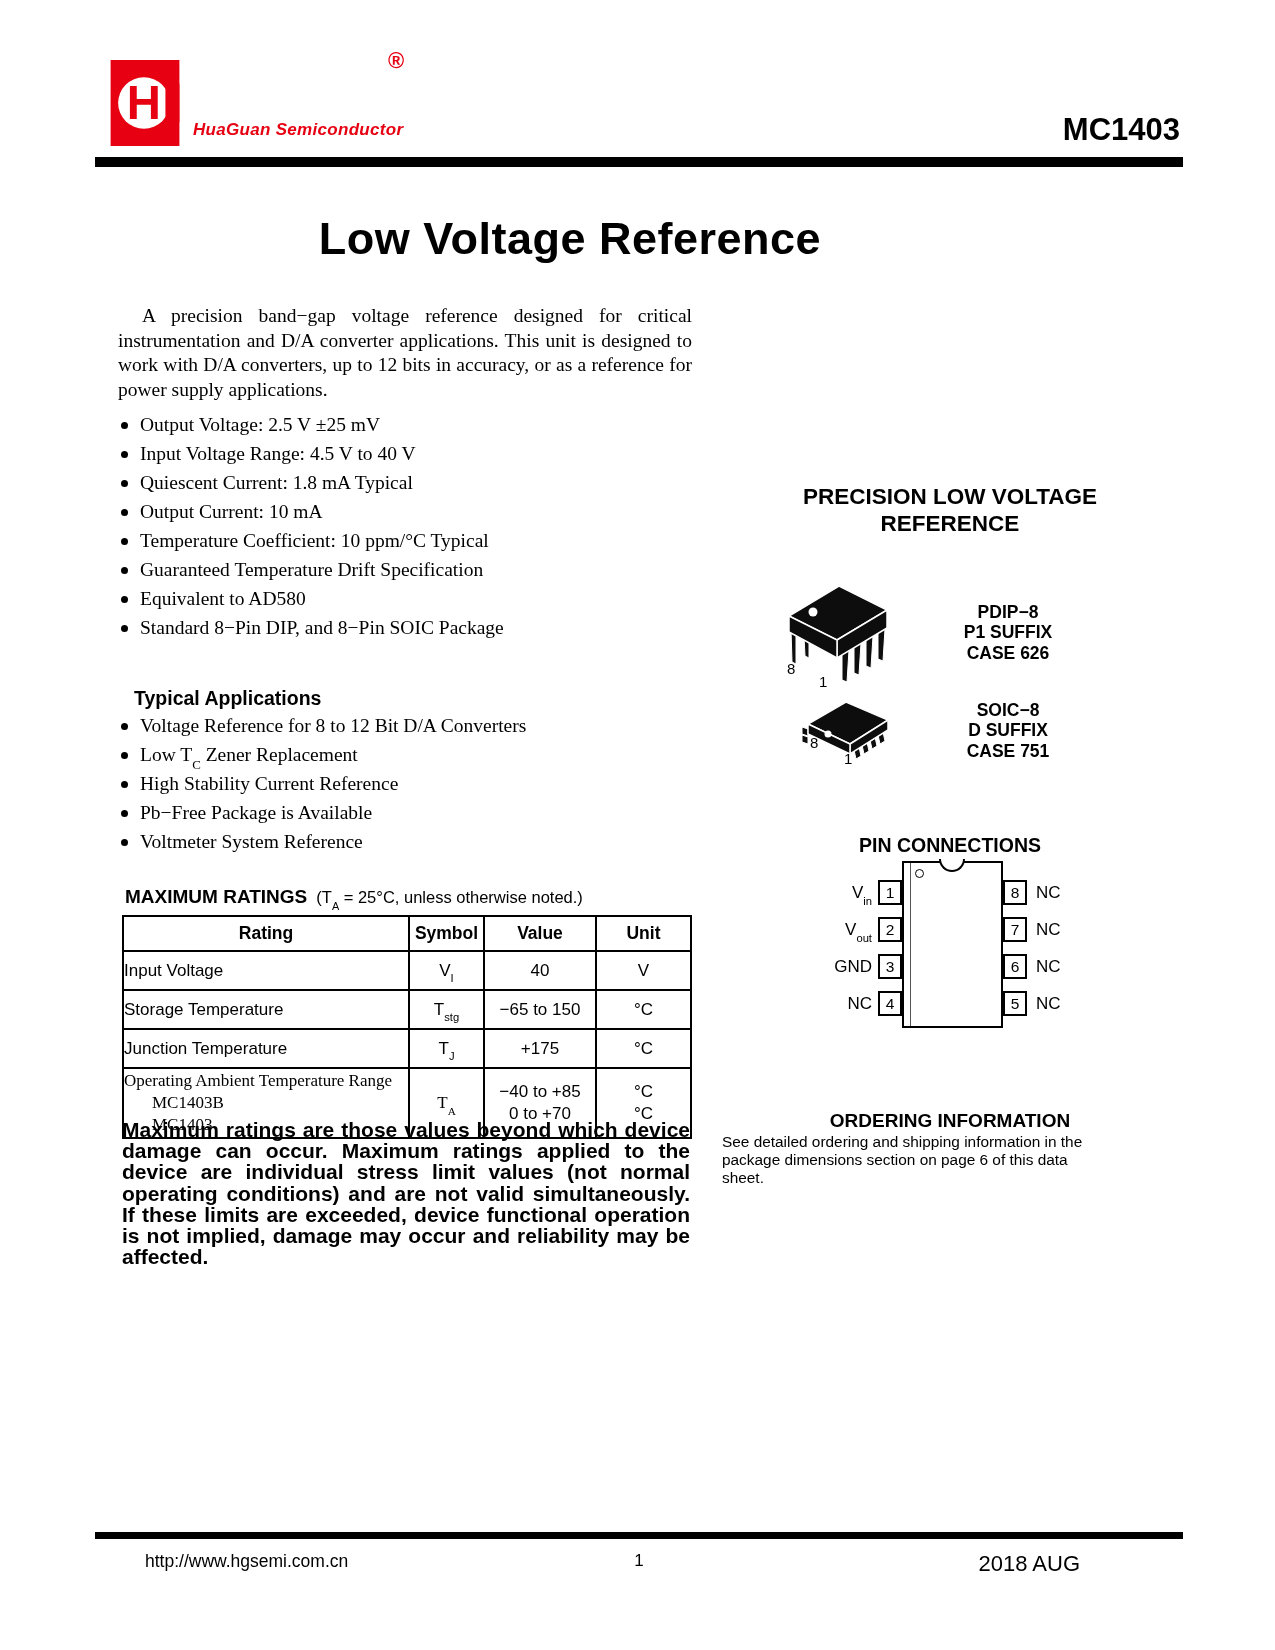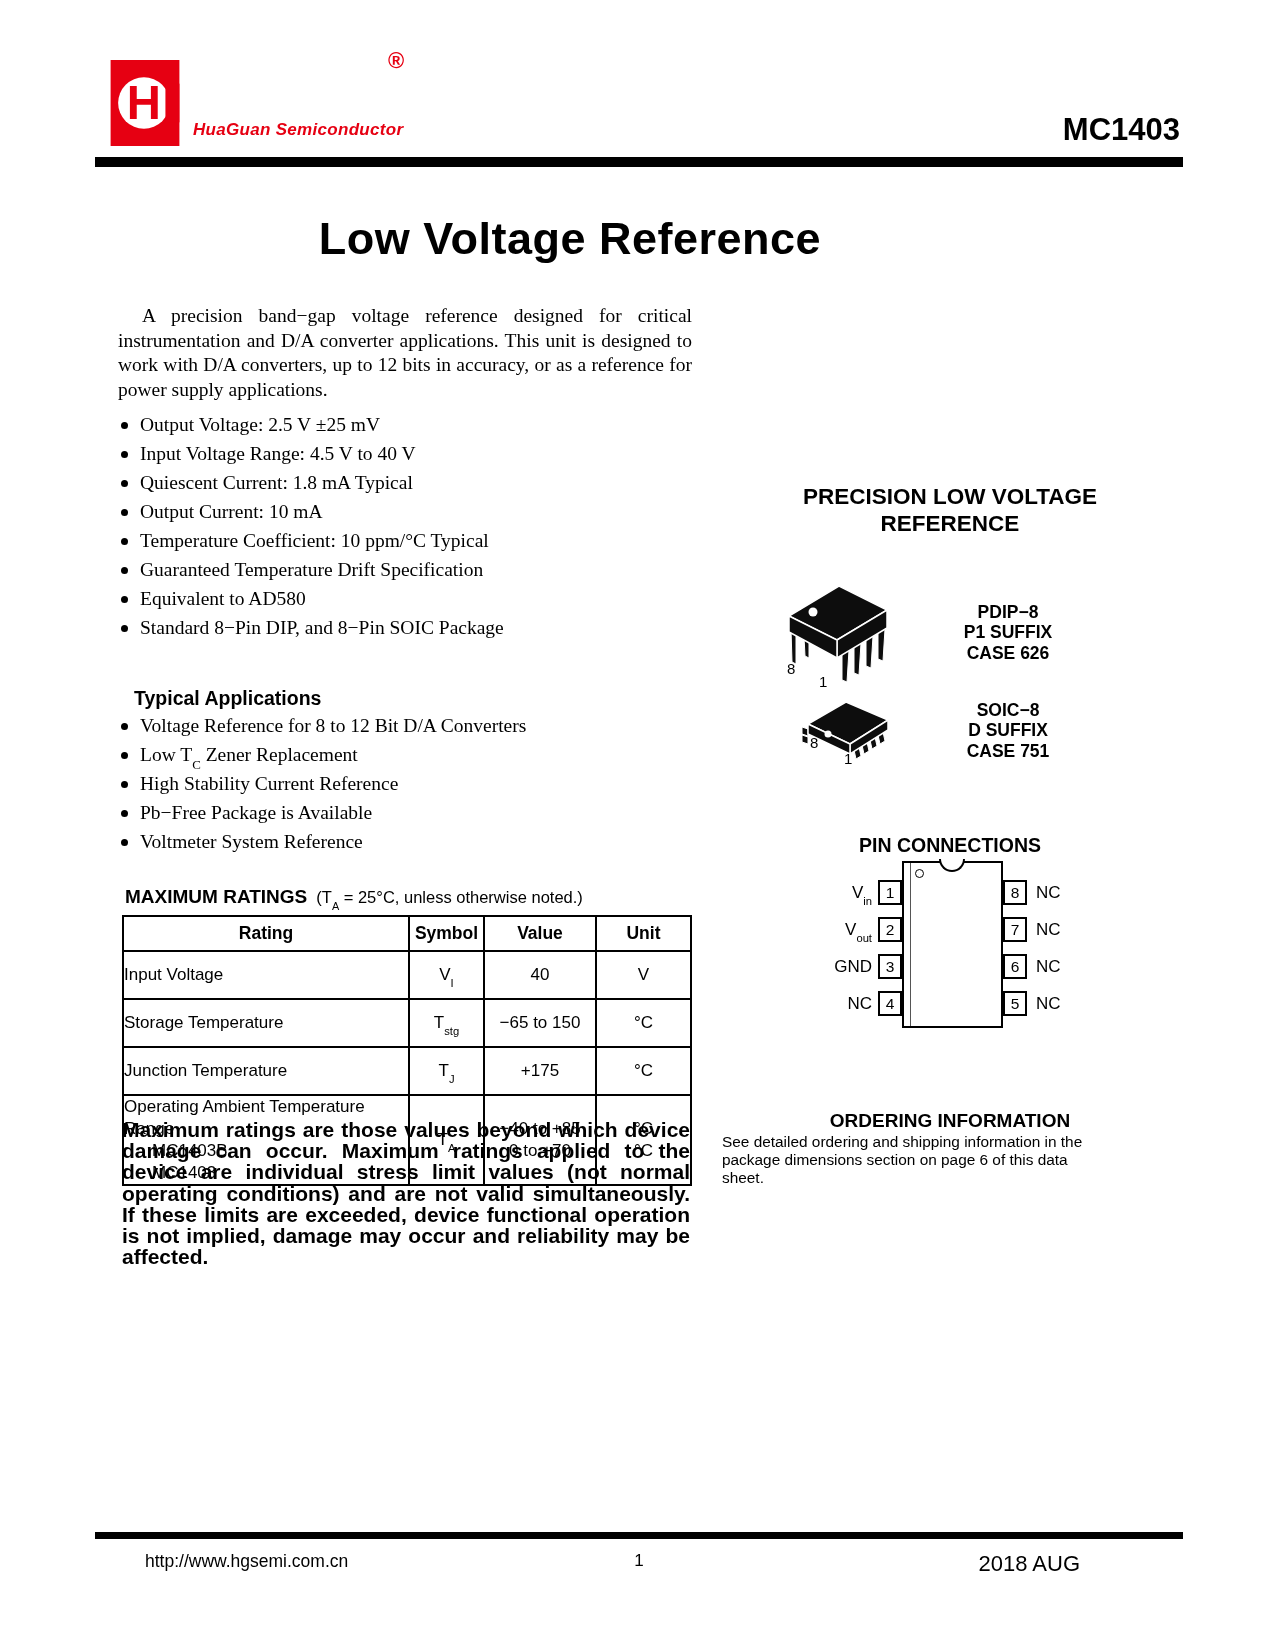--- a/index.html
+++ b/index.html
@@ -25,24 +25,24 @@
   ul.blist li { position:relative; padding-left:22px; height:29px; font-size:19.5px; white-space:nowrap; }
   ul.blist li::before { content:""; position:absolute; left:3px; top:8px; width:7px; height:7px; border-radius:50%; background:#000; }
   .sec-head { font-size:19.5px; font-weight:bold; }
 
   
   .mr-head { font-size:19px; font-weight:bold; }
   .mr-cond { font-size:16.5px; font-weight:normal; }
   table.ratings { border-collapse:collapse; table-layout:fixed; width:568px; font-size:17px; }
   table.ratings th, table.ratings td { border:2px solid #000; padding:0; }
   table.ratings th { height:35px; font-size:17.5px; text-align:center; vertical-align:middle; font-weight:bold; }
-  table.ratings td { height:48px; vertical-align:middle; }
+  table.ratings td { height:39px; vertical-align:middle; }
   td.rl { text-align:left; padding-left:10px; }
   td.c { text-align:center; }
-  td.vtop { vertical-align:top; padding-top:4px; }
+  td.vtop { vertical-align:top; padding-top:4px;font-family:Liberation Serif, serif; }
   td.vbottom { vertical-align:bottom; padding-bottom:5px; }
   tr.tall td { height:70px; }
   .model { padding-left:28px; line-height:22px; }
   td .vline { line-height:22px; }
   .mr-note { width:568px; font-size:21px; line-height:21.2px; text-align:justify;font-weight:bold; }
 
   
   .rc-title { font-size:22.5px; font-weight:bold; line-height:27px; text-align:center; }
   .pkg-label { font-size:17.5px; font-weight:bold; line-height:20.3px; text-align:center; }
   .pins-head { font-size:19.5px; font-weight:bold; text-align:center; }

